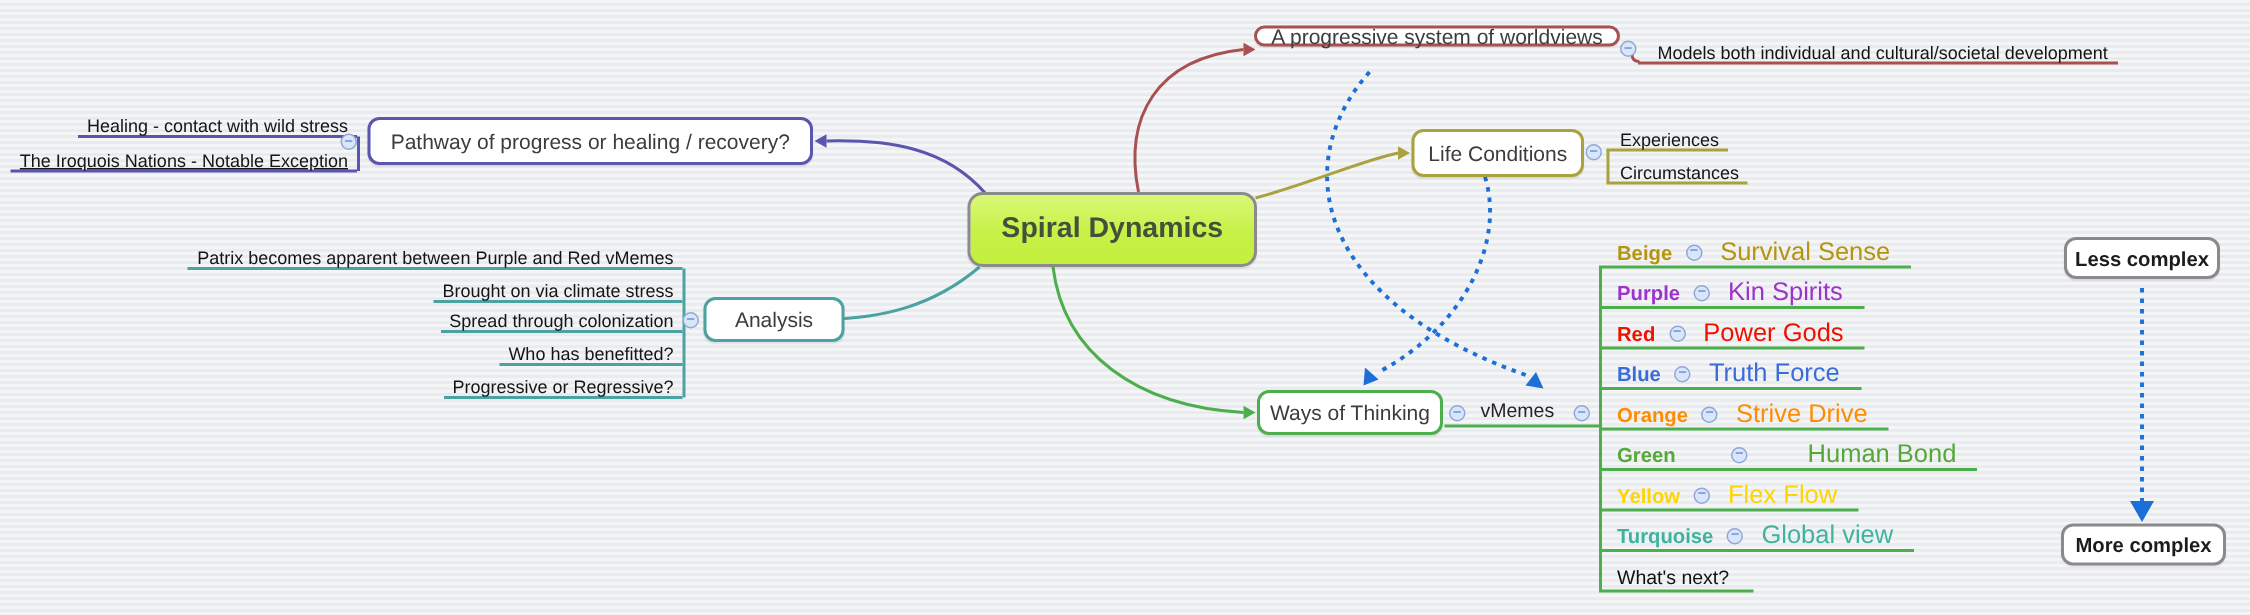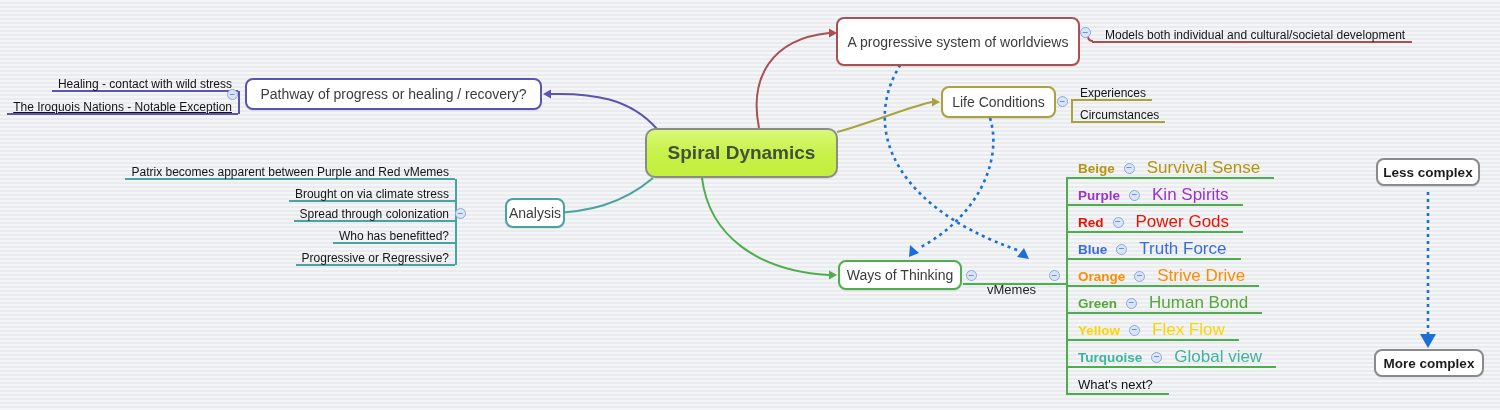--- a/index.html
+++ b/index.html
@@ -27,24 +27,24 @@
     box-shadow:0 1px 1px rgba(0,0,0,0.08);
   }
   .node.small-bold{font-weight:bold;font-size:13.5px;color:#1c1c1c;border-radius:8px;}
 
   #central{
     left:645px;top:128px;width:193px;height:50px;
     background:linear-gradient(180deg,#d9f877 0%,#c6f146 55%,#c3ef3e 100%);
     border:2px solid #8b8b8b;border-radius:10px;
     font-size:19px;font-weight:bold;color:#44503c;
   }
-  #node-progressive{left:836px;top:17px;width:244px;height:49px;}
+  #node-progressive{left:836px;top:17px;width:244px;height:14px;}
   #node-life{left:941px;top:86px;width:115px;height:32px;}
   #node-pathway{left:245px;top:78px;width:297px;height:32px;}
-  #node-analysis{left:469px;top:198px;width:60px;height:30px;margin-left:36px;}
+  #node-analysis{left:469px;top:198px;width:94px;height:30px;}
   #node-ways{left:838px;top:260px;width:124px;height:30px;}
   #node-less{left:1376px;top:158px;width:104px;height:28px;}
   #node-more{left:1374px;top:349px;width:110px;height:28px;}
 
   .uline{
     position:absolute;box-sizing:border-box;white-space:nowrap;
     font-size:12px;color:#141414;height:16px;
     padding:1px 6px 0 6px;border-bottom:2px solid #888;
     display:flex;align-items:center;width:max-content;
   }
@@ -53,34 +53,34 @@
   #life-circ{left:1071px;top:107px;padding-left:9px;}
   #path-child-0{right:1262px;top:76px;}
   #path-child-1{right:1262px;top:99px;}
   #ana-child-0{right:1045px;top:164px;}
   #ana-child-1{right:1045px;top:186px;}
   #ana-child-2{right:1045px;top:206px;}
   #ana-child-3{right:1045px;top:228px;}
   #ana-child-4{right:1045px;top:250px;}
 
   #vmemes-label{
-    position:absolute;left:987px;top:282px;font-size:13px;color:#232323;
+    position:absolute;left:987px;top:266px;font-size:13px;color:#232323;
     white-space:nowrap;
   }
 
   .meme-row{
     position:absolute;left:1066px;box-sizing:border-box;height:20px;
     display:flex;align-items:center;white-space:nowrap;width:max-content;
     padding:0 14px 0 12px;border-bottom:2px solid #4cae4c;
   }
   .meme-name{font-weight:bold;font-size:13.5px;}
   .meme-sub{font-size:17px;margin-left:12px;}
   .meme-row .collapse{margin-left:9px;}
   #meme-0{top:159px;} #meme-1{top:186px;} #meme-2{top:213px;}
-  #meme-3{top:240px;} #meme-4{top:267px;} #meme-5{top:294px;}
+  #meme-3{top:240px;} #meme-4{top:267px;} #meme-5{top:294px;gap:28px;}
   #meme-6{top:321px;} #meme-7{top:348px;}
   #whats-next{top:375px;font-size:13px;color:#111;padding-right:16px;}
 
   .collapse{
     box-sizing:border-box;width:11px;height:11px;border-radius:50%;
     background:#d9e6f9;border:1px solid #8fa8d8;color:#4a72c8;
     font-size:10px;line-height:8px;display:flex;align-items:center;
     justify-content:center;flex:0 0 auto;cursor:pointer;
   }
   .collapse.abs{position:absolute;}

